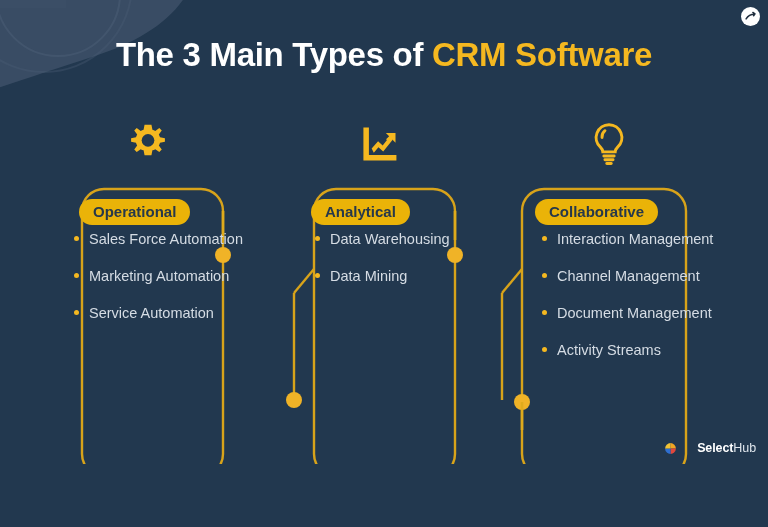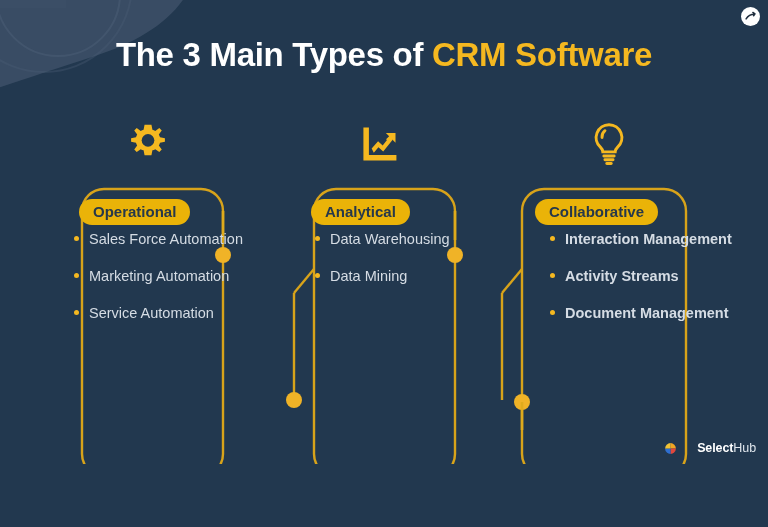--- a/index.html
+++ b/index.html
@@ -50,21 +50,21 @@
     color:#26384b;font-size:15px;font-weight:bold;
     white-space:nowrap;
   }
   #col-0 .pill{left:54px;}
   #col-1 .pill{left:55px;}
   #col-2 .pill{left:49px;}
 
   .bullets{position:absolute;top:229px;margin:0;padding:0;list-style:none;}
   #col-0 .bullets{left:48px;width:175px;}
   #col-1 .bullets{left:58px;width:180px;}
-  #col-2 .bullets{left:63px;width:185px;font-weight:bold;}
+  #col-2 .bullets{left:55px;width:185px;}
 
   .bullets li{
     position:relative;
     padding-left:16px;
     margin-bottom:17px;
     color:#d5dce4;
     font-size:14.5px;
     line-height:20px;
   }
   .bullets li::before{
@@ -193,22 +193,23 @@
       <path d="M16 293 L36 269" fill="none" stroke="#d8a31a" stroke-width="2.4"></path>
       <path d="M16 293 L16 400" fill="none" stroke="#d8a31a" stroke-width="2.4"></path>
       <circle cx="36" cy="402" r="8" fill="#f0b327"></circle>
       <path d="M36 402 L36 430" fill="none" stroke="#e0ab1c" stroke-width="2.6"></path>
     </svg>
 
     <div class="pill">Collaborative</div>
 
     <ul class="bullets">
       <li>Interaction Management</li>
+      <li>Channel Management</li>
+      <li>Document Management</li>
       <li>Activity Streams</li>
-      <li>Document Management</li>
     </ul>
   </div>
 
   <div id="save-chip">
     <svg width="11" height="11" viewBox="0 0 12 12">
       <path d="M1.2 8.6 C3.2 5.2 6.6 3.4 10.4 3.2 L8.6 1.6 10.9 3.2 9.4 5.2" fill="none" stroke="#1f2d3d" stroke-width="1.6" stroke-linecap="round" stroke-linejoin="round"></path>
     </svg>
   </div>
 
   <div id="logo">

